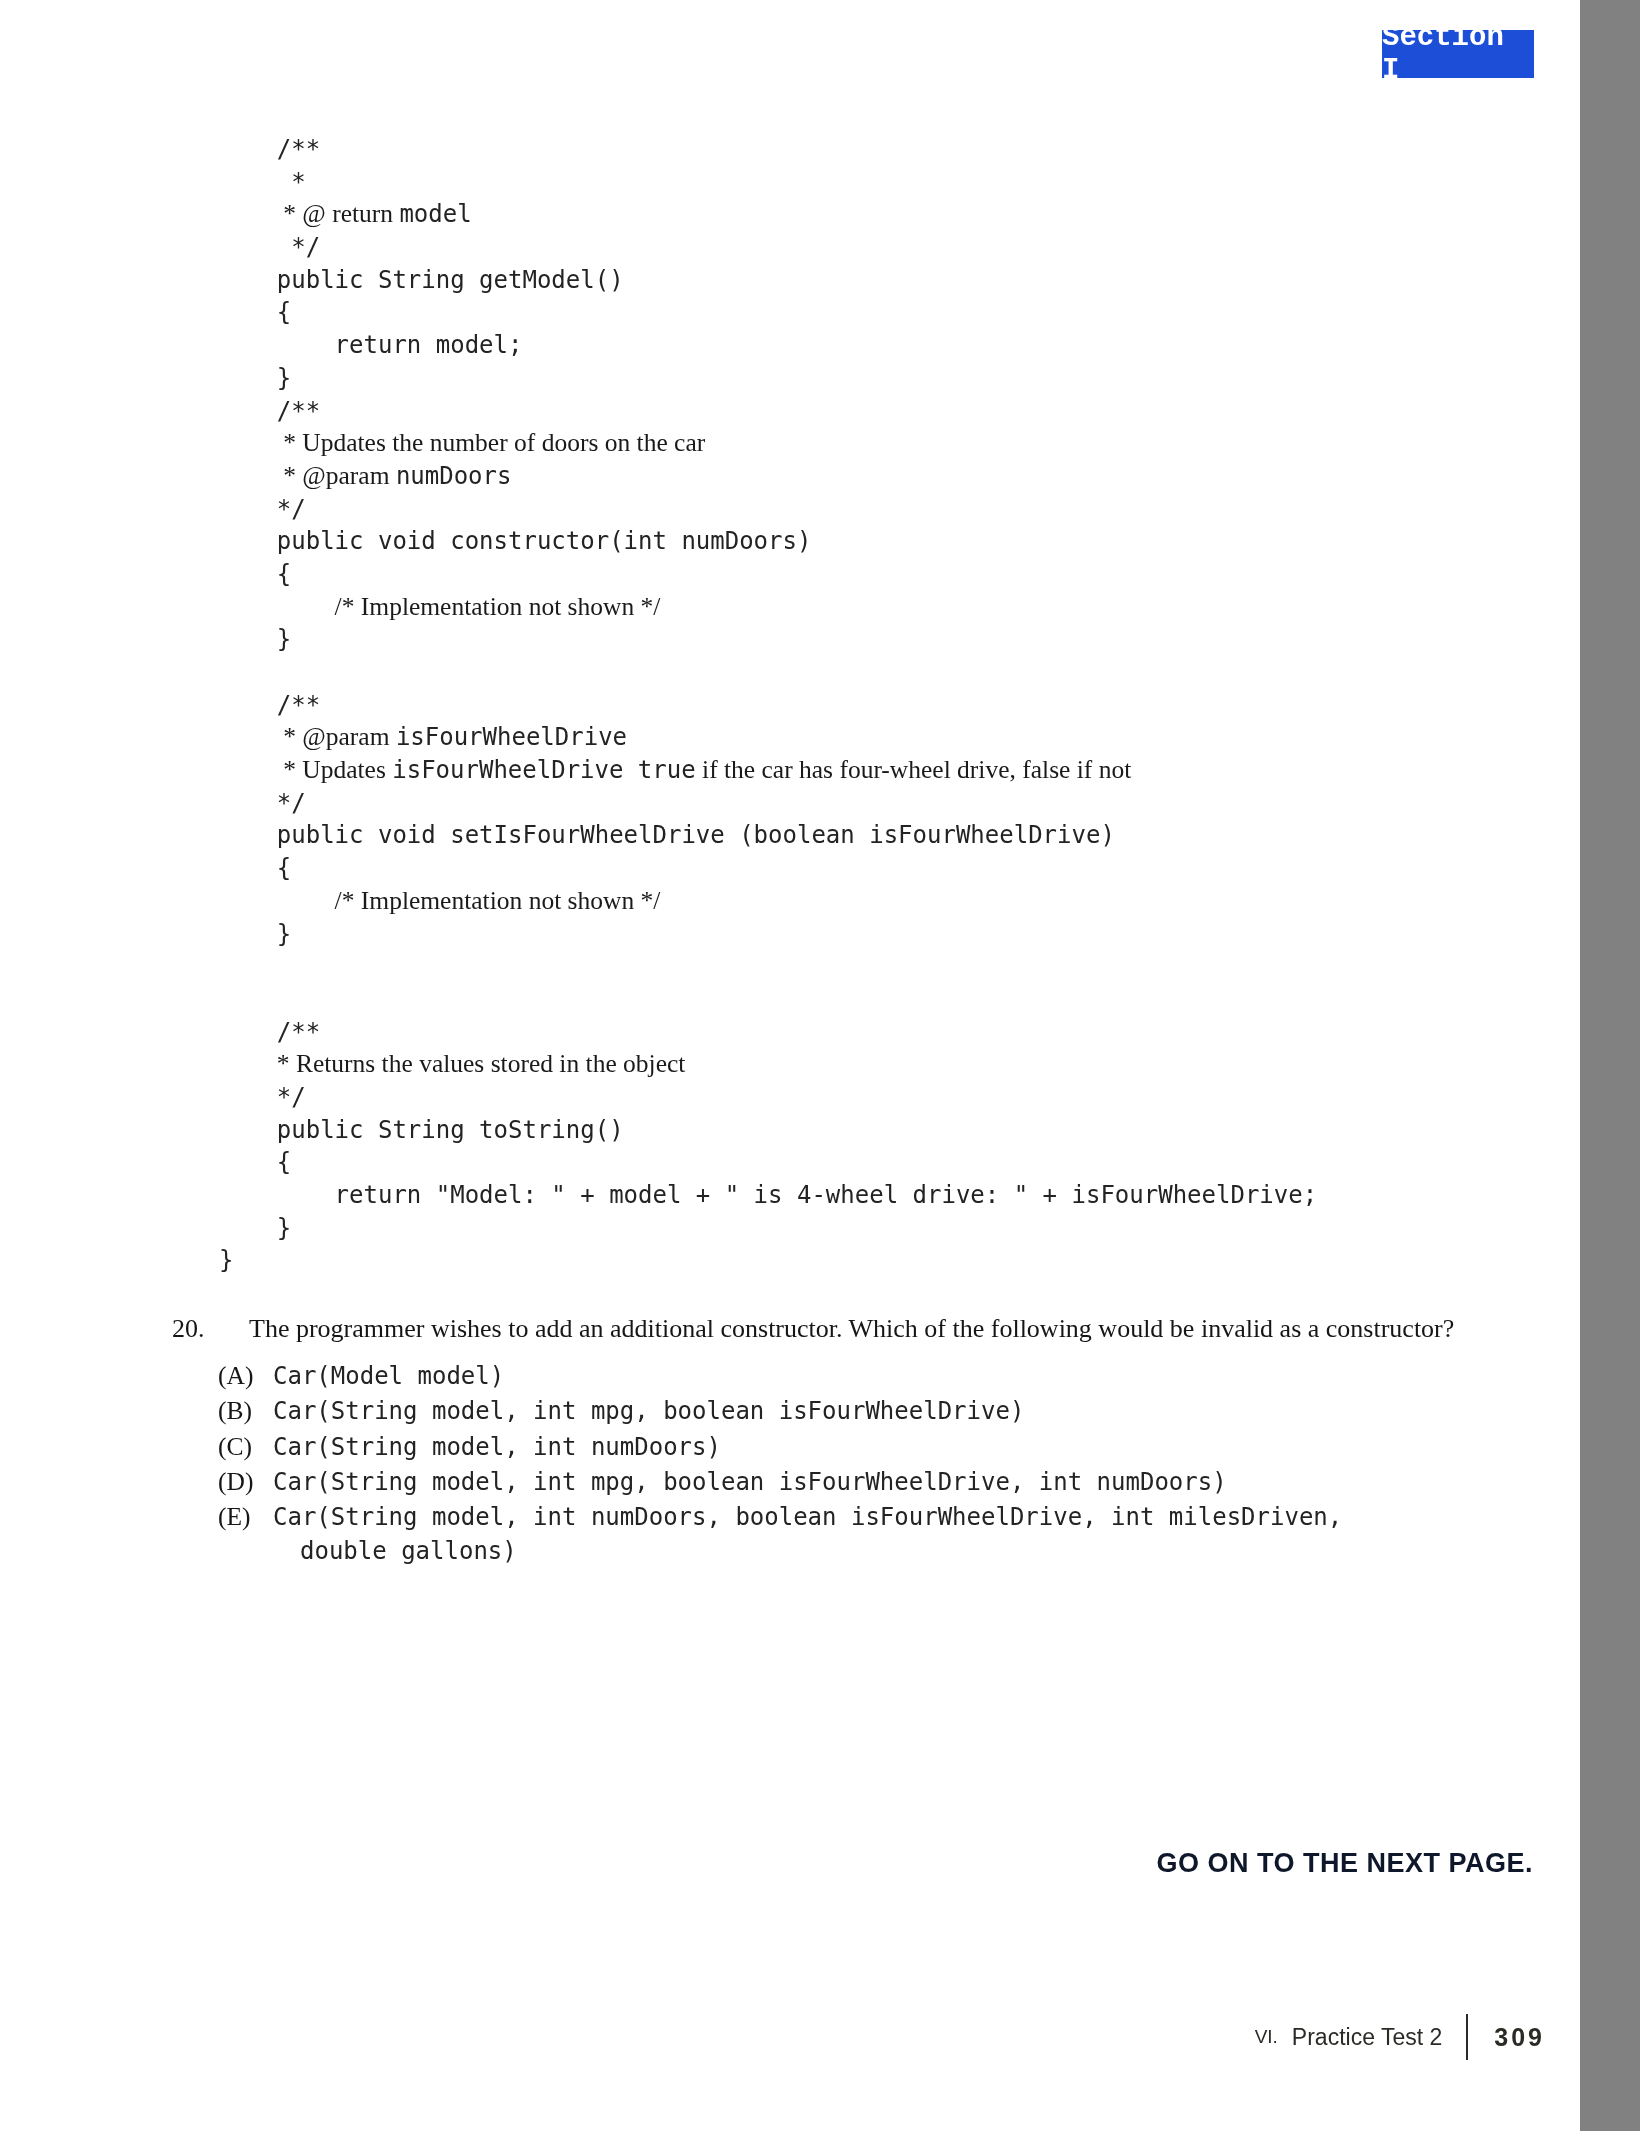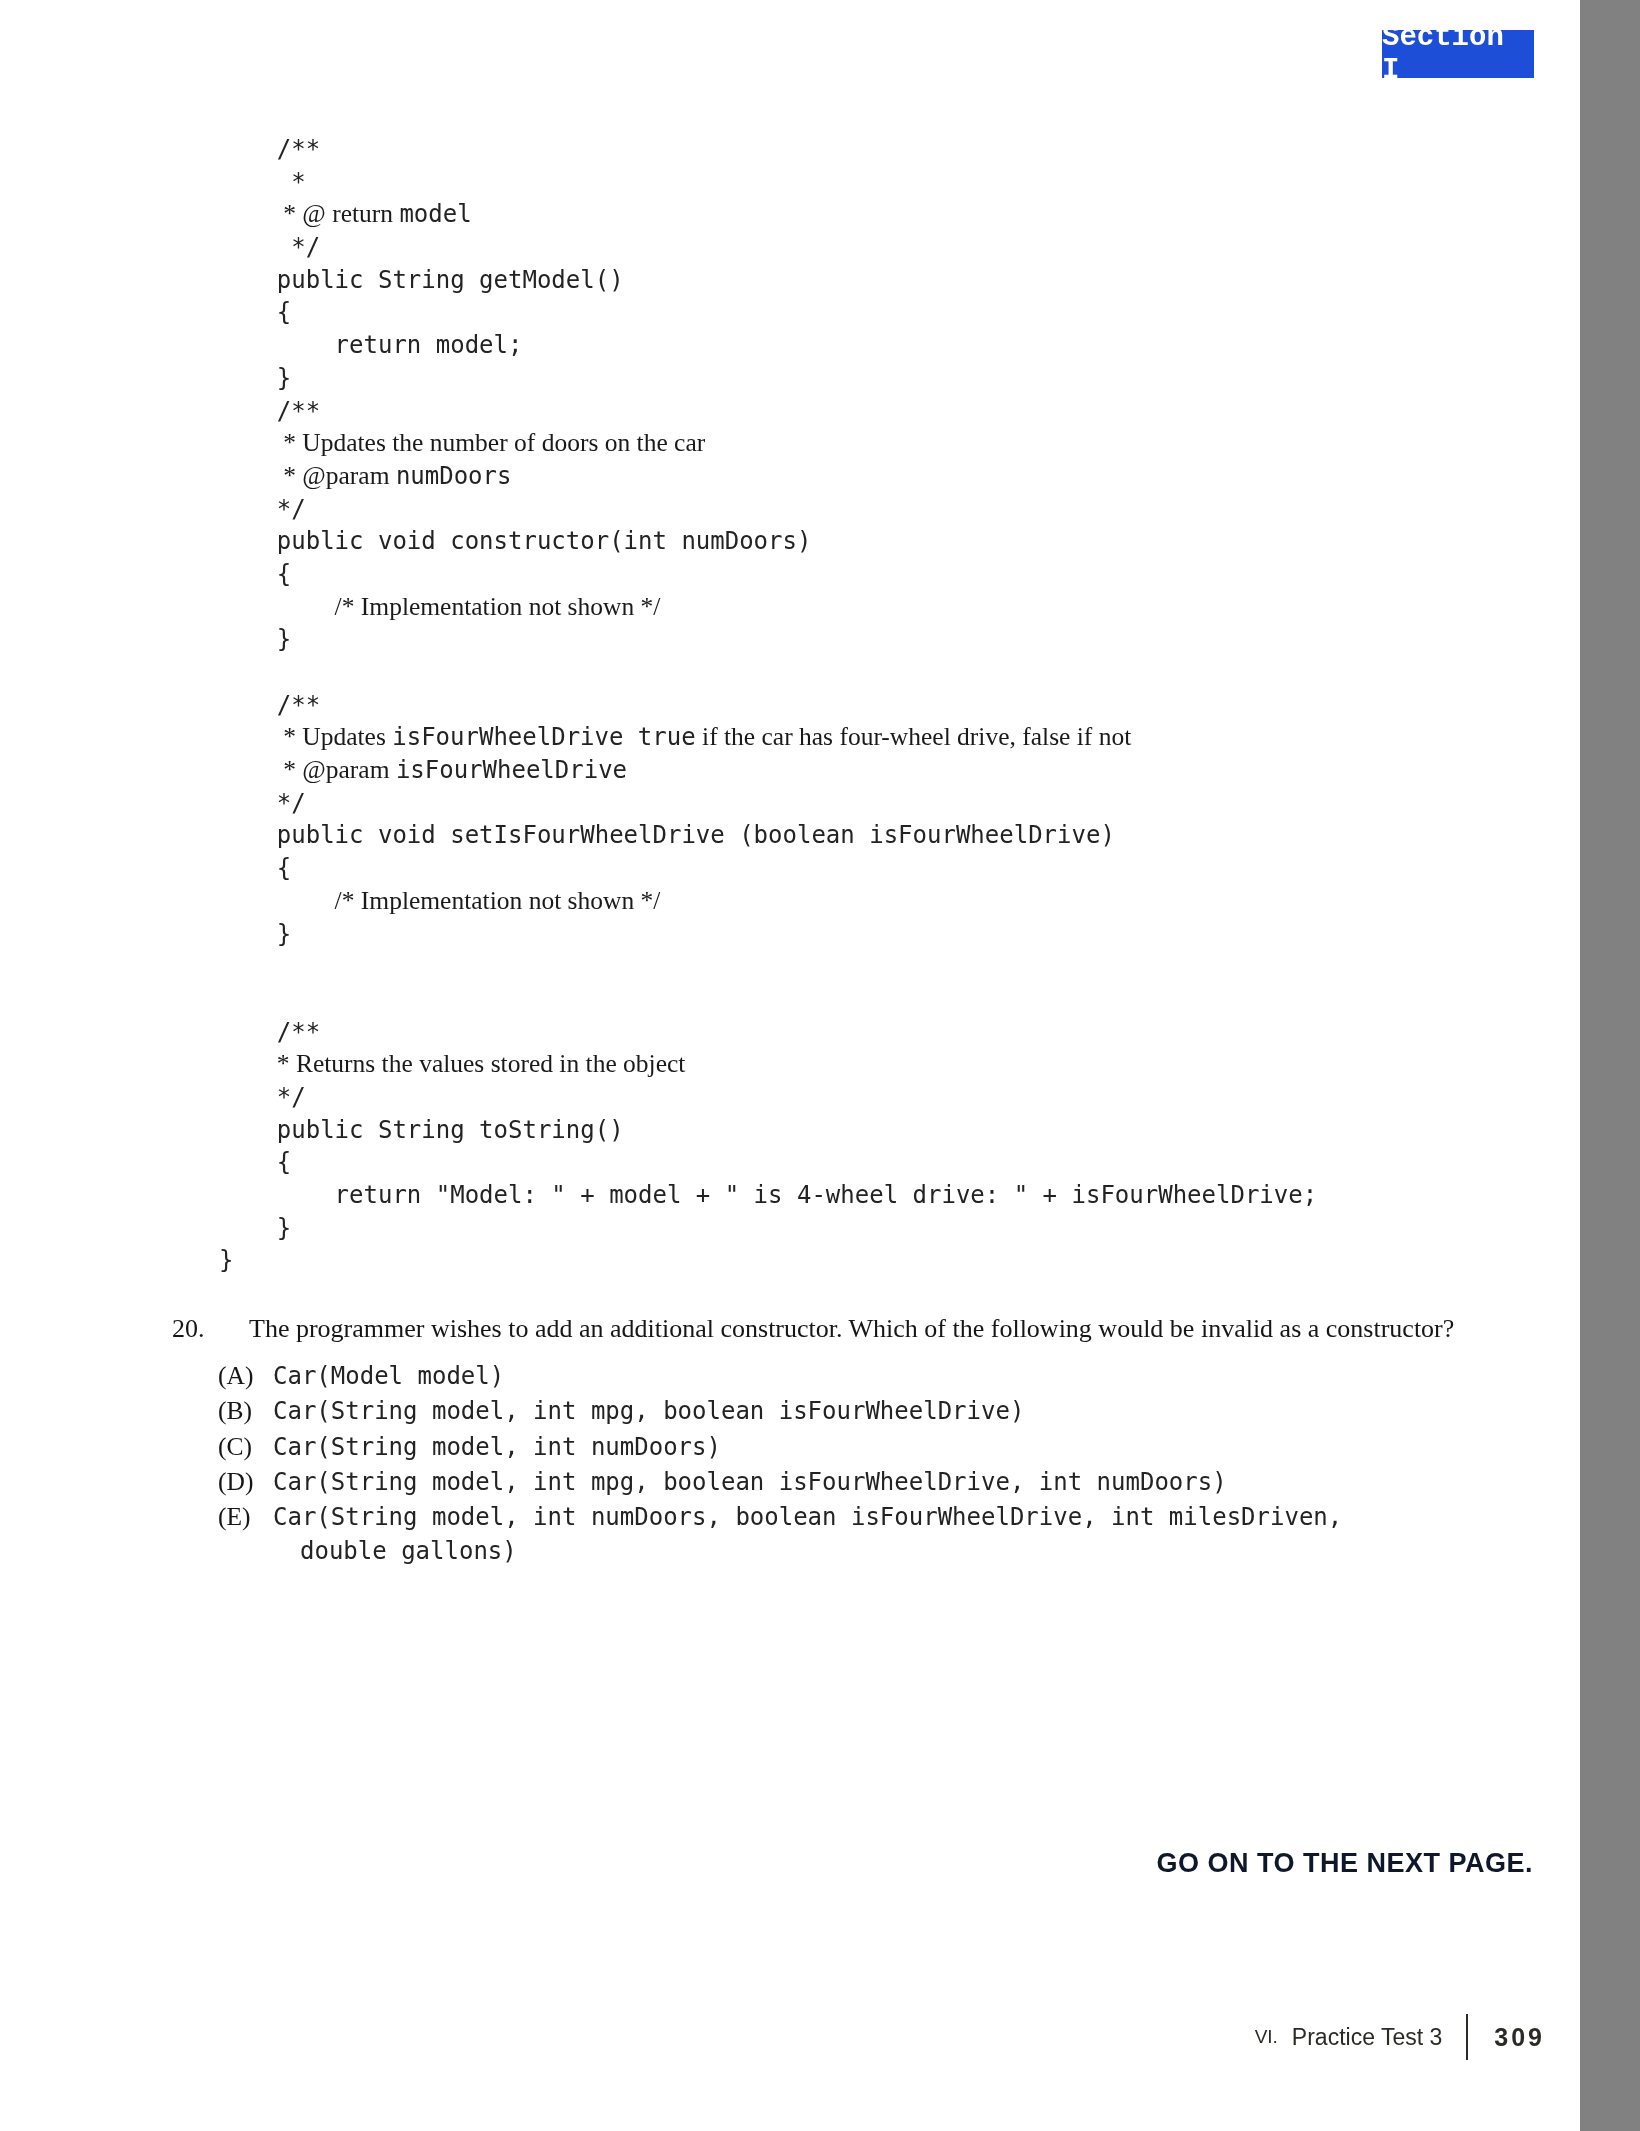--- a/index.html
+++ b/index.html
@@ -108,22 +108,22 @@
       <div class="code-line"><span class="seg-mono">    </span><span class="seg-mono">/**</span></div>
       <div class="code-line"><span class="seg-mono">    </span><span class="seg-serif"> * Updates the number of doors on the car</span></div>
       <div class="code-line"><span class="seg-mono">    </span><span class="seg-serif"> * @param </span><span class="seg-mono">numDoors</span></div>
       <div class="code-line"><span class="seg-mono">    </span><span class="seg-mono">*/</span></div>
       <div class="code-line"><span class="seg-mono">    </span><span class="seg-mono">public void constructor(int numDoors)</span></div>
       <div class="code-line"><span class="seg-mono">    </span><span class="seg-mono">{</span></div>
       <div class="code-line"><span class="seg-mono">        </span><span class="seg-serif">/* Implementation not shown */</span></div>
       <div class="code-line"><span class="seg-mono">    </span><span class="seg-mono">}</span></div>
       <div class="code-line"></div>
       <div class="code-line"><span class="seg-mono">    </span><span class="seg-mono">/**</span></div>
+      <div class="code-line"><span class="seg-mono">    </span><span class="seg-serif"> * @param </span><span class="seg-mono">isFourWheelDrive</span></div>
       <div class="code-line"><span class="seg-mono">    </span><span class="seg-serif"> * Updates </span><span class="seg-mono">isFourWheelDrive true</span><span class="seg-serif"> if the car has four-wheel drive, false if not</span></div>
-      <div class="code-line"><span class="seg-mono">    </span><span class="seg-serif"> * @param </span><span class="seg-mono">isFourWheelDrive</span></div>
       <div class="code-line"><span class="seg-mono">    </span><span class="seg-mono">*/</span></div>
       <div class="code-line"><span class="seg-mono">    </span><span class="seg-mono">public void setIsFourWheelDrive (boolean isFourWheelDrive)</span></div>
       <div class="code-line"><span class="seg-mono">    </span><span class="seg-mono">{</span></div>
       <div class="code-line"><span class="seg-mono">        </span><span class="seg-serif">/* Implementation not shown */</span></div>
       <div class="code-line"><span class="seg-mono">    </span><span class="seg-mono">}</span></div>
       <div class="code-line"></div>
       <div class="code-line"></div>
       <div class="code-line"><span class="seg-mono">    </span><span class="seg-mono">/**</span></div>
       <div class="code-line"><span class="seg-mono">    </span><span class="seg-serif">* Returns the values stored in the object</span></div>
       <div class="code-line"><span class="seg-mono">    </span><span class="seg-mono">*/</span></div>
@@ -146,18 +146,18 @@
         <div class="opt"><span class="opt-label">(D)</span><span class="opt-code">Car(String model, int mpg, boolean isFourWheelDrive, int numDoors)</span></div>
         <div class="opt"><span class="opt-label">(E)</span><span class="opt-code">Car(String model, int numDoors, boolean isFourWheelDrive, int milesDriven,</span></div>
         <div class="opt-wrap">double gallons)</div>
       </div>
   </div>
 
   <div class="go-on">GO ON TO THE NEXT PAGE.</div>
 
   <div class="footer">
     <span class="footer-chapter">VI.</span>
-    <span class="footer-title">Practice Test 3</span>
+    <span class="footer-title">Practice Test 2</span>
     <span class="footer-divider"></span>
     <span class="footer-page">309</span>
   </div>
 
 </div>
 
 </body></html>

